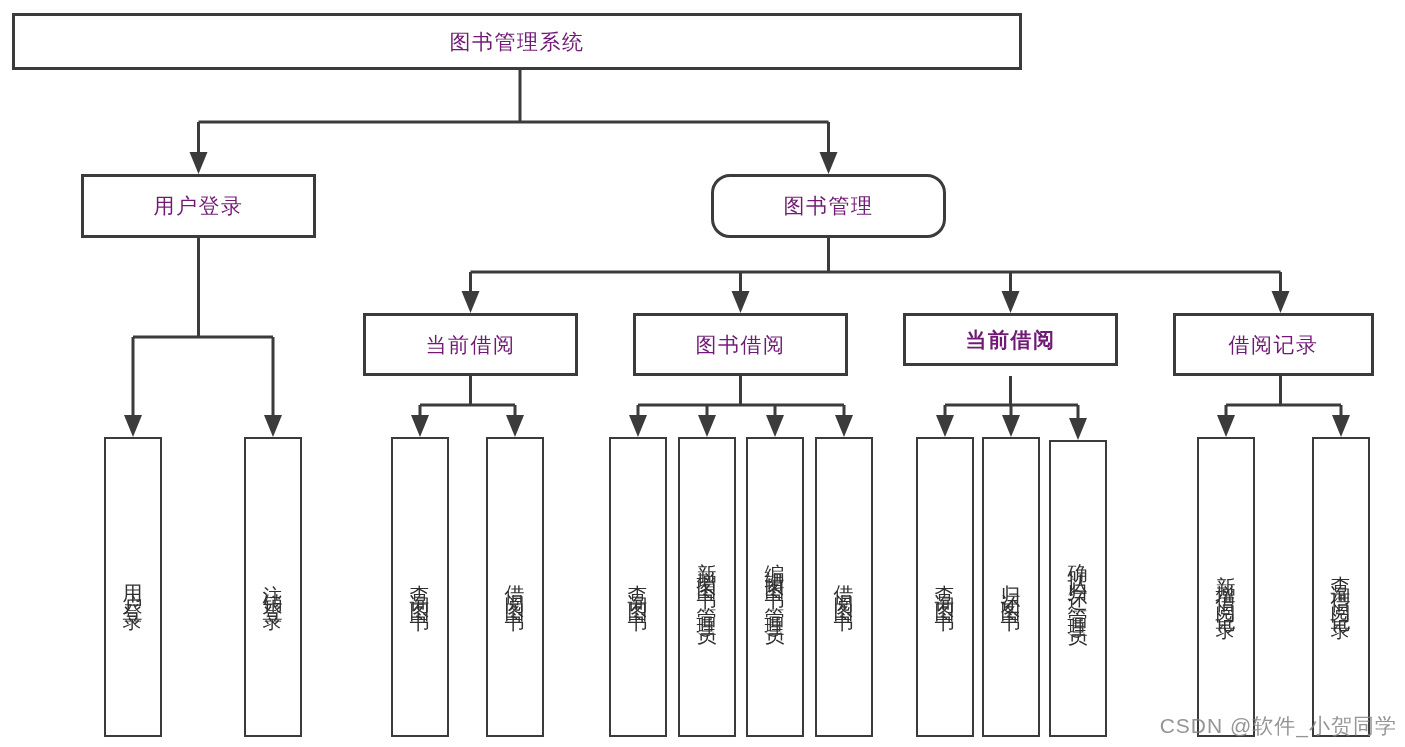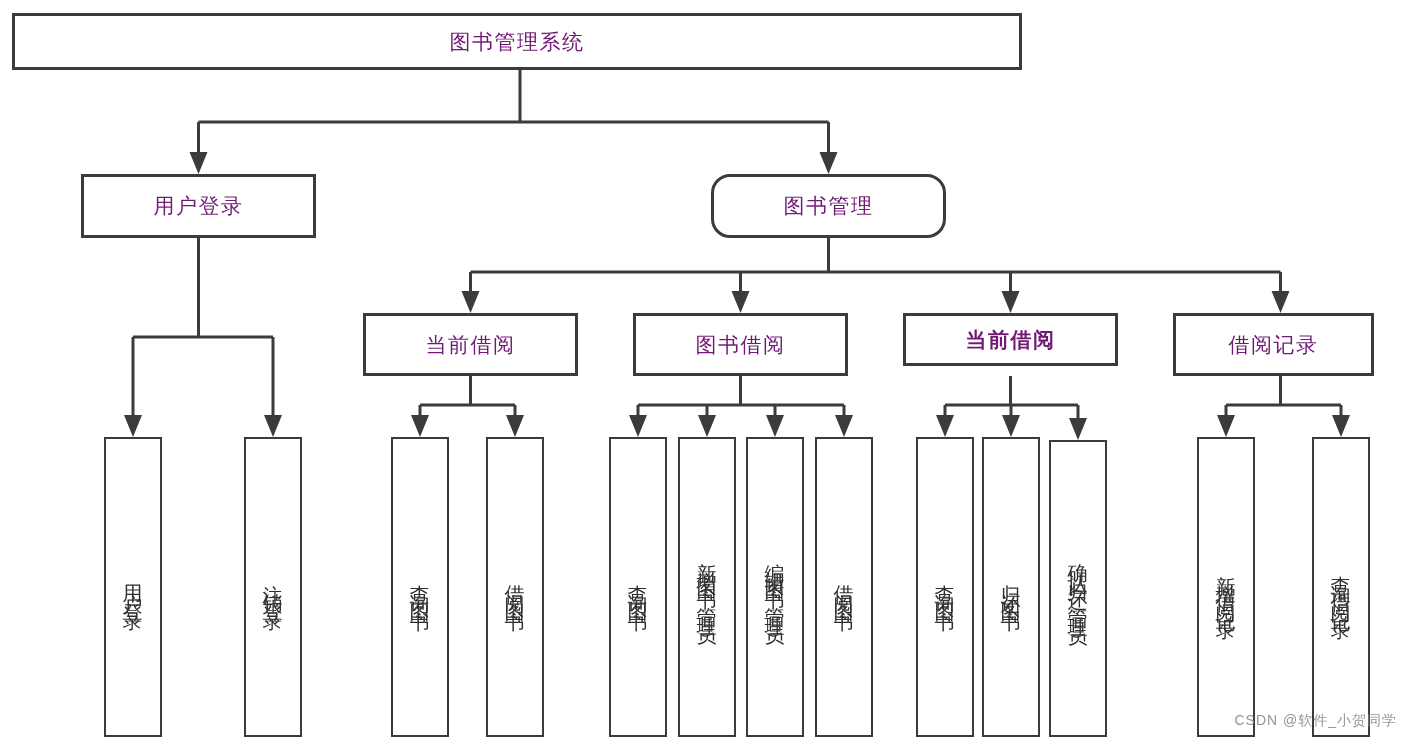--- a/index.html
+++ b/index.html
@@ -48,21 +48,21 @@
     text-orientation: mixed;
     font-size: 20px;
     letter-spacing: 9px;
     color: #2f2f2f;
     line-height: 1;
   }
   .watermark {
     position: absolute;
     top: 712px;
     right: 8px;
-    font-size: 14px;
+    font-size: 21px;
     color: rgba(130, 130, 130, 0.85);
     letter-spacing: 1px;
     white-space: nowrap;
   }
 </style>
 </head>
 <body>
 
 <div class="canvas">
 

